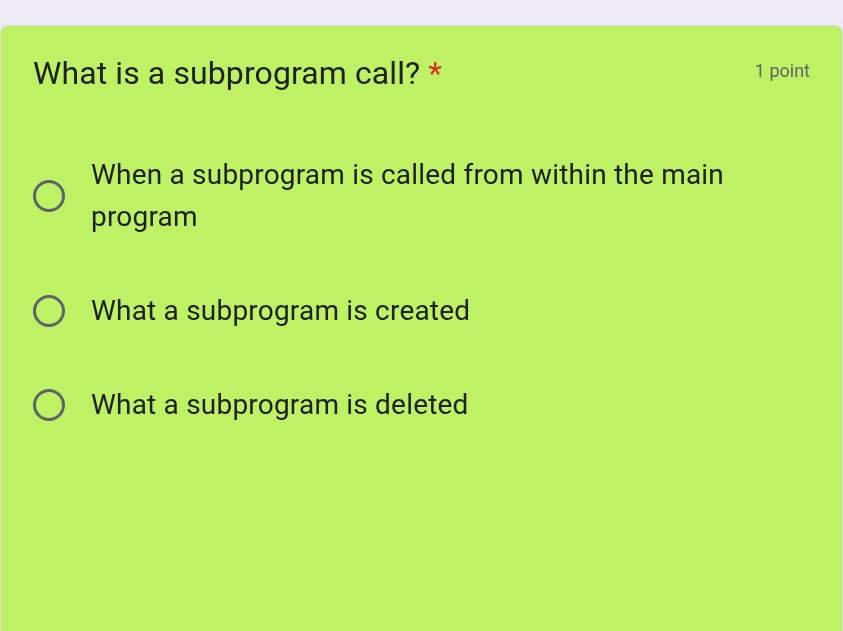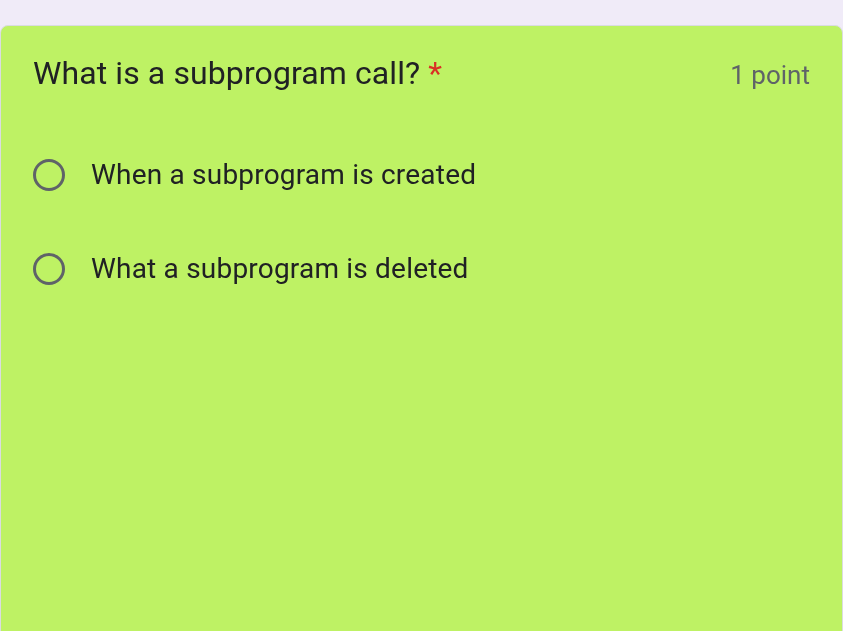--- a/index.html
+++ b/index.html
@@ -33,21 +33,21 @@
       font-size: 32px;
       color: #202124;
       font-weight: 400;
       letter-spacing: 0.1px;
     }
     .required-mark {
       color: #d93025;
       margin-left: 4px;
     }
     .points-label {
-      font-size: 26px;
+      font-size: 18px;
       color: #5f6368;
       white-space: nowrap;
       margin-left: 24px;
       margin-top: 6px;
     }
     .options-container {
       display: flex;
       flex-direction: column;
       gap: 52px;
     }
@@ -82,20 +82,24 @@
     <div>
       <span class="question-title">What is a subprogram call?</span>
       <span class="question-title required-mark">*</span>
     </div>
     <div class="points-label">1 point</div>
   </div>
 
   <div class="options-container">
     <label class="option-row">
       <span class="radio-circle"></span>
-      <span class="option-label">When a subprogram is created</span>
+      <span class="option-label">When a subprogram is called from within the main program</span>
+    </label>
+    <label class="option-row">
+      <span class="radio-circle"></span>
+      <span class="option-label">What a subprogram is created</span>
     </label>
     <label class="option-row">
       <span class="radio-circle"></span>
       <span class="option-label">What a subprogram is deleted</span>
     </label>
   </div>
 </div>
 
 </body></html>

